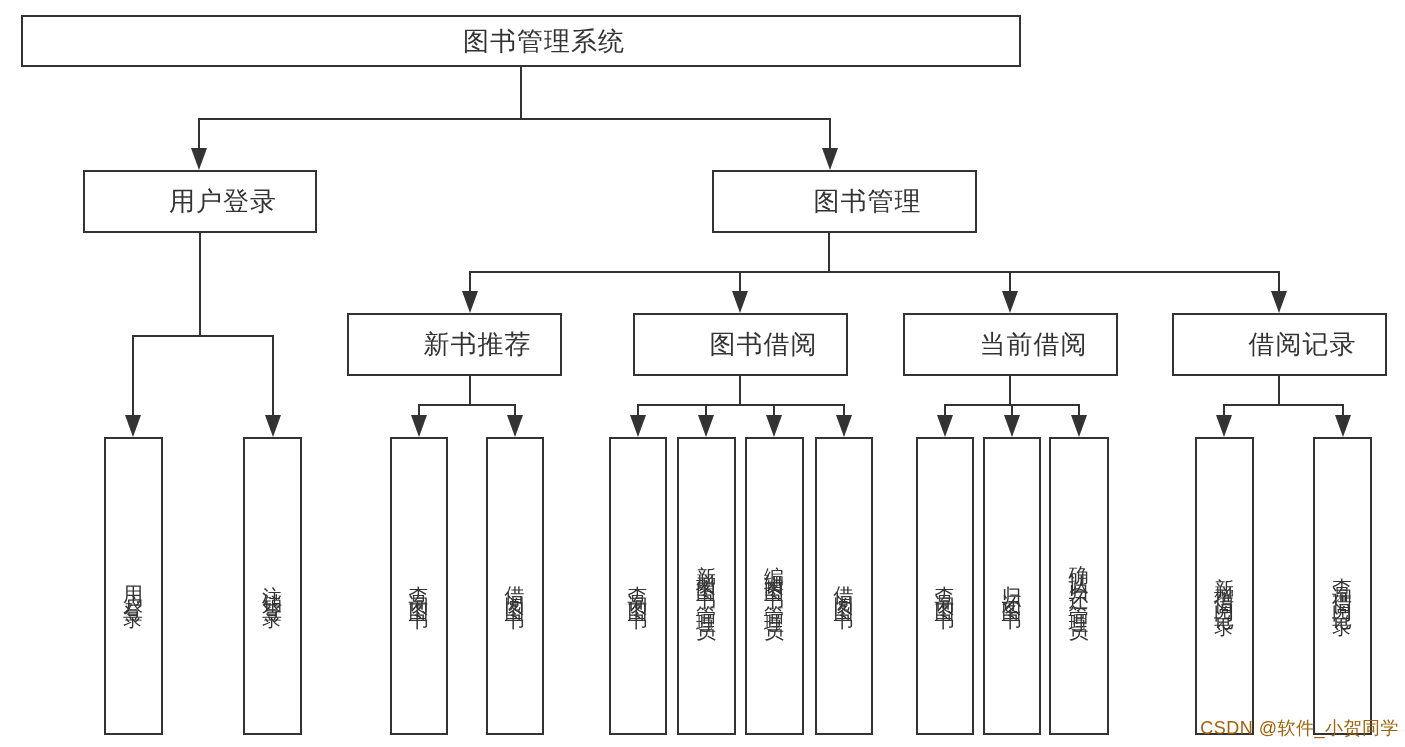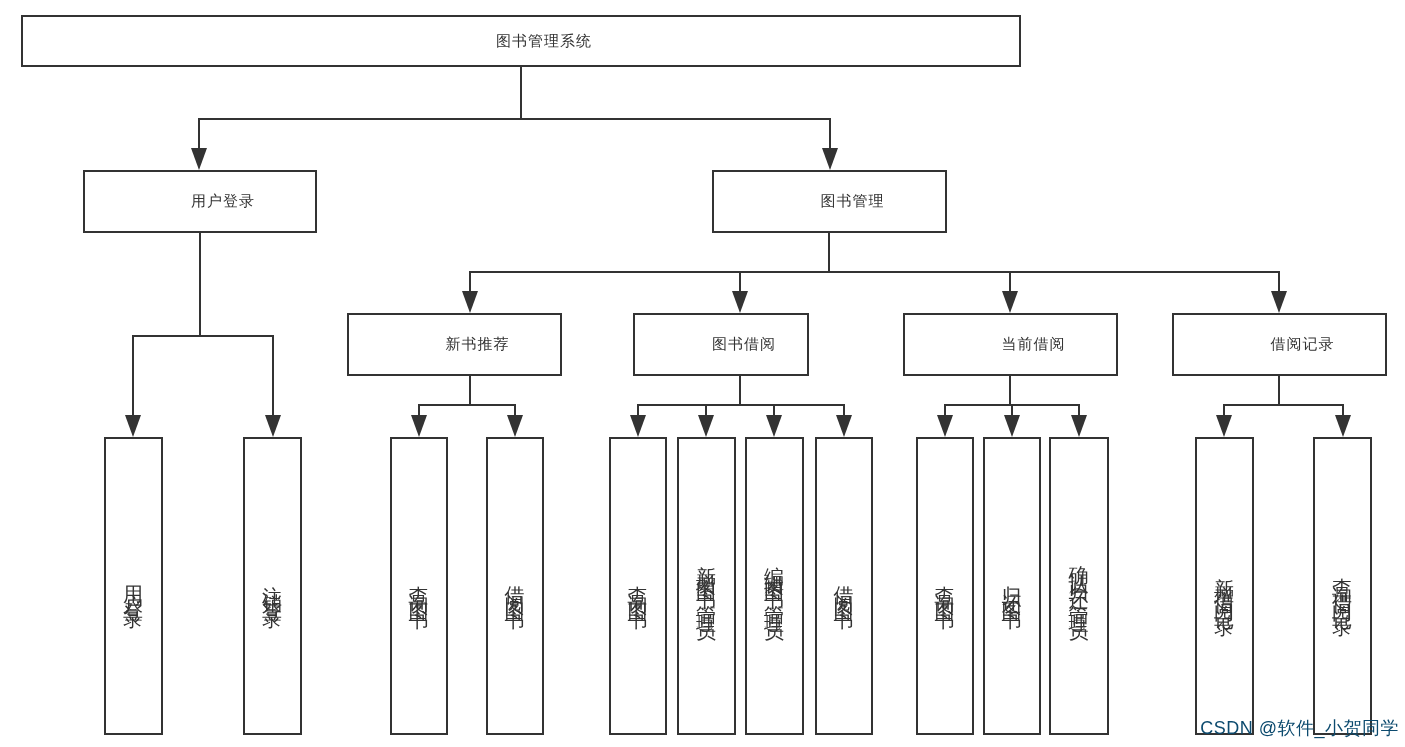--- a/index.html
+++ b/index.html
@@ -21,37 +21,37 @@
     position: absolute;
     box-sizing: border-box;
     border: 2.5px solid #333333;
     background: #ffffff;
     display: flex;
     align-items: center;
     justify-content: center;
     color: #333333;
     z-index: 2;
   }
-  .node.h { font-size: 15px; letter-spacing: 1px; padding-left: 46px; }
+  .node.h { font-size: 26px; letter-spacing: 1px; padding-left: 46px; }
   .vtext {
     writing-mode: vertical-rl;
     text-orientation: mixed;
     font-size: 20px;
     line-height: 1;
     letter-spacing: 8px;
     color: #333333;
     white-space: nowrap;
   }
   .watermark {
     position: absolute;
     top: 716px;
     right: 6px;
     font-size: 18px;
     letter-spacing: 0.5px;
-    color: #0c4a6e;
+    color: #a16207;
     z-index: 3;
   }
 </style>
 </head>
 <body>
 
 <div class="stage">
 
   <svg class="connectors" viewBox="0 0 1405 747" xmlns="http://www.w3.org/2000/svg">
     <g stroke="#333333" stroke-width="2.5" stroke-linecap="square" shape-rendering="crispEdges">
@@ -119,28 +119,28 @@
     </g>
   </svg>
 
   <div class="node h" style="left:21px; top:15px; width:1000px; height:52px;">
     <span>图书管理系统</span>
   </div>
 
   <div class="node h" style="left:83px; top:170px; width:234px; height:63px;">
     <span>用户登录</span>
   </div>
-  <div class="node h" style="left:712px; top:170px; width:235px; height:63px;">
+  <div class="node h" style="left:712px; top:170px; width:265px; height:63px;">
     <span>图书管理</span>
   </div>
 
   <div class="node h" style="left:347px; top:313px; width:215px; height:63px;">
     <span>新书推荐</span>
   </div>
-  <div class="node h" style="left:633px; top:313px; width:176px; height:63px;">
+  <div class="node h" style="left:633px; top:313px; width:215px; height:63px;">
     <span>图书借阅</span>
   </div>
   <div class="node h" style="left:903px; top:313px; width:215px; height:63px;text-align:right;">
     <span>当前借阅</span>
   </div>
   <div class="node h" style="left:1172px; top:313px; width:215px; height:63px;">
     <span>借阅记录</span>
   </div>
 
   <div class="node" style="left:104px; top:437px; width:59px; height:298px;">

